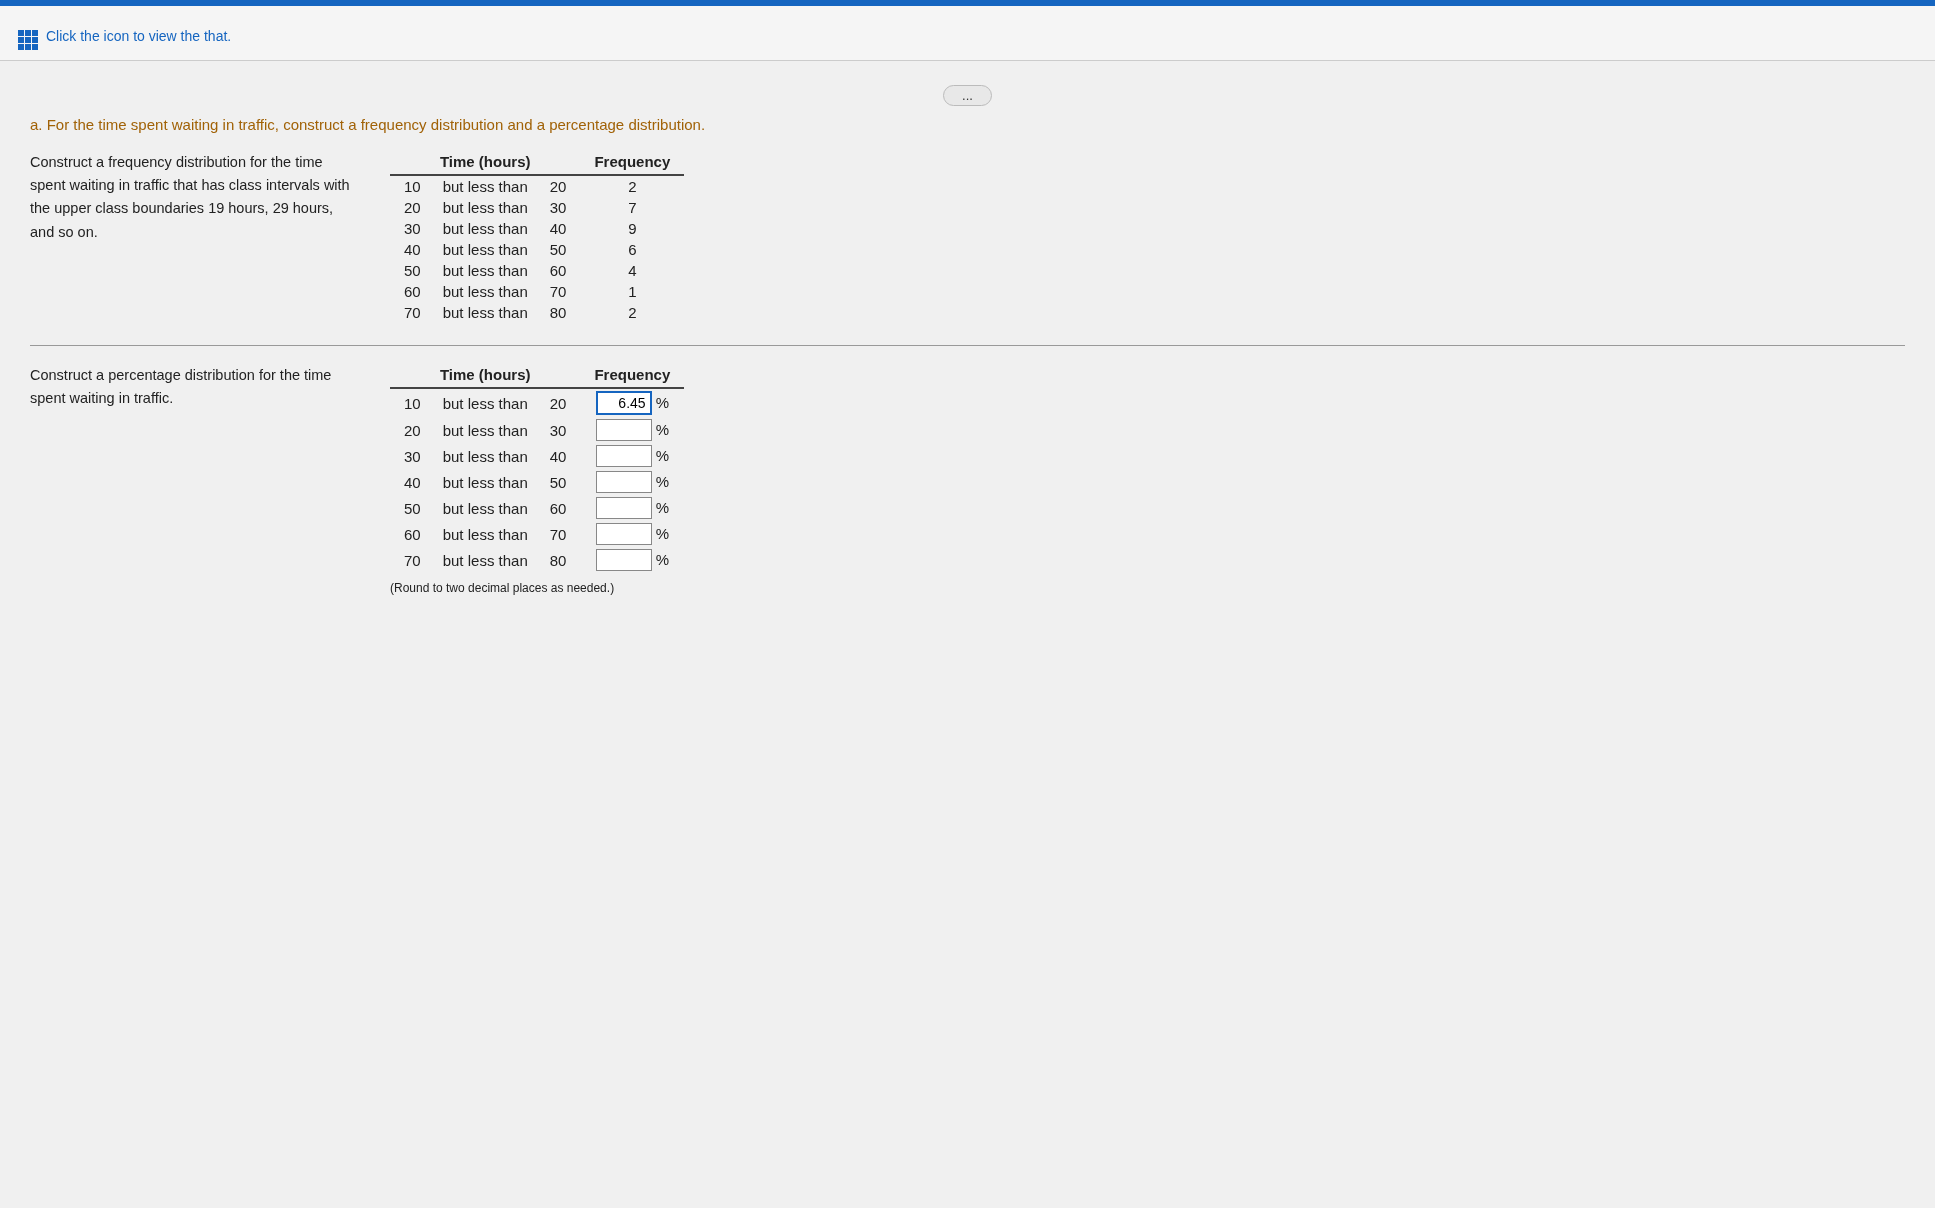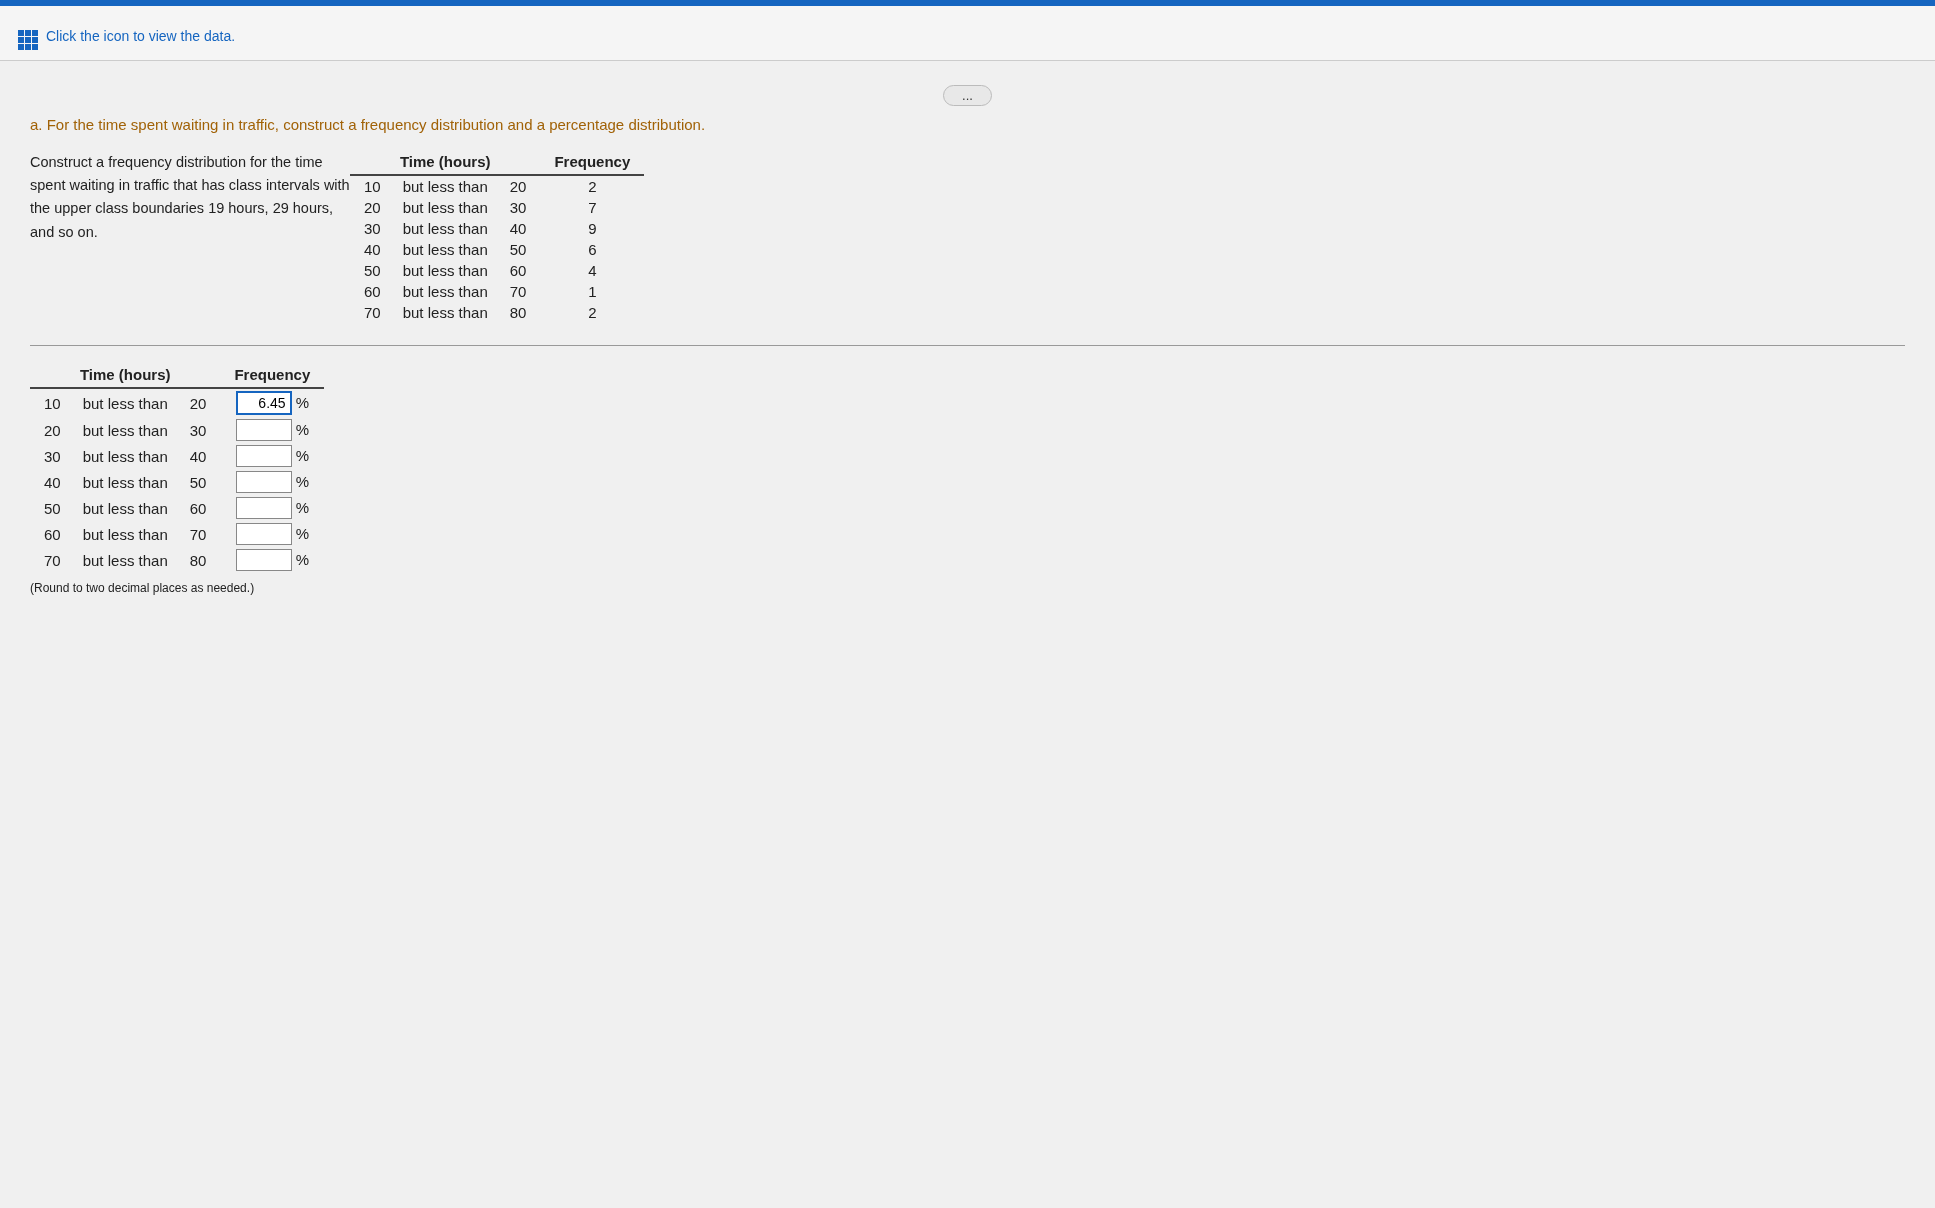--- a/index.html
+++ b/index.html
@@ -52,20 +52,21 @@
       background: #f0f0f0;
       min-height: 1150px;
     }
     .section-title {
       font-size: 15px;
       color: #a16207;
       margin-bottom: 18px;
     }
     .two-col {
       display: flex;
+      gap: 40px;
       align-items: flex-start;
     }
     .left-desc {
       max-width: 320px;
       font-size: 14.5px;
       color: #222;
       line-height: 1.6;
     }
     .right-table {
       flex: 1;
@@ -166,21 +167,21 @@
           <div class="grid-cell"></div>
           <div class="grid-cell"></div>
         <div class="grid-cell"></div>
           <div class="grid-cell"></div>
           <div class="grid-cell"></div>
         <div class="grid-cell"></div>
           <div class="grid-cell"></div>
           <div class="grid-cell"></div>
       </div>
     </span>
-    <span class="click-label" style="cursor:pointer;">Click the icon to view the data.</span>
+    <span class="click-label" style="cursor:pointer;">Click the icon to view the that.</span>
   </div>
 </div>
 
 <div class="main-content">
 
   <div class="more-btn-row">
     <button class="more-btn">...</button>
   </div>
 
   <div class="section-title">a. For the time spent waiting in traffic, construct a frequency distribution and a percentage distribution.</div>
@@ -239,20 +240,21 @@
     <td class="col-value" style="text-align:center;">2</td>
   </tr>
           </tbody>
       </table>
     </div>
   </div>
 
   <hr class="section-divider">
 
   <div class="two-col">
+    <div class="left-desc">Construct a percentage distribution for the time spent waiting in traffic.</div>
     <div class="right-table">
       <table class="pct-table">
         <thead>
           <tr>
             <th colspan="3" style="text-align:center; border-bottom:2px solid #444;">Time (hours)</th>
             <th style="border-bottom:2px solid #444; text-align:center;">Frequency</th>
           </tr>
         </thead>
         <tbody id="pct-tbody">
         <tr>

